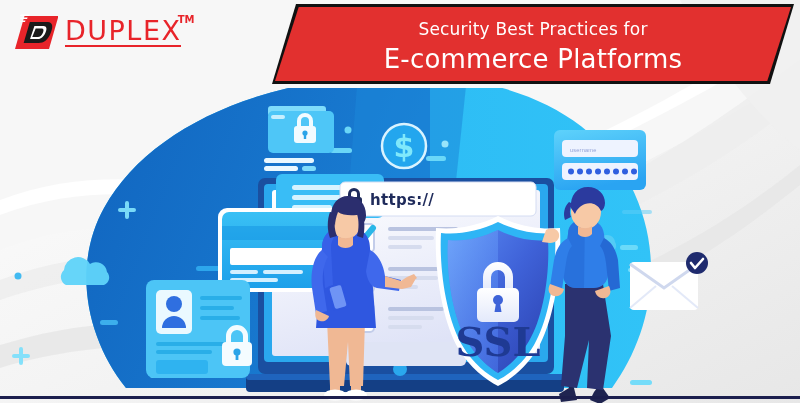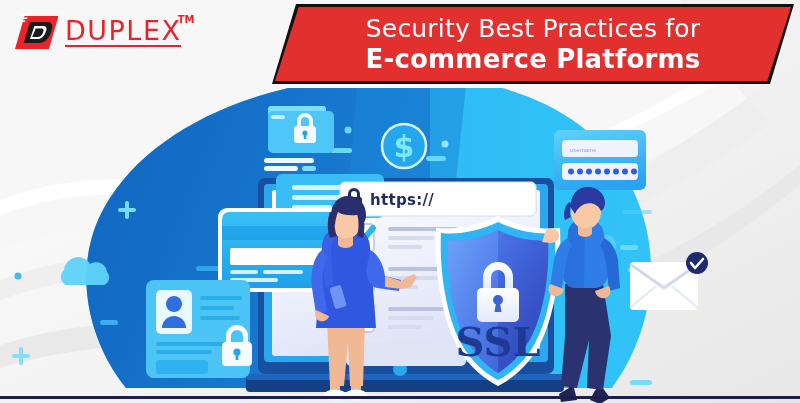--- a/index.html
+++ b/index.html
@@ -50,25 +50,25 @@
     position:absolute;left:3px;top:3px;width:516px;height:74px;background:#e2302f;
     clip-path:polygon(4.6% 0%, 100% 0%, 95.4% 100%, 0% 100%);
   }
   .banner-text{
     position:absolute;left:0;top:0;width:522px;height:80px;
     display:flex;flex-direction:column;justify-content:center;align-items:center;
     color:#ffffff;text-align:center;
   }
   .banner-l1{
     font-family:"DejaVu Sans", sans-serif;
-    font-size:25px;font-weight:400;line-height:30px;letter-spacing:0.2px;
+    font-size:17px;font-weight:400;line-height:30px;letter-spacing:0.2px;
   }
   .banner-l2{
     font-family:"DejaVu Sans", sans-serif;
-    font-size:26px;font-weight:700;line-height:31px;letter-spacing:0.2px;
+    font-size:26px;font-weight:400;line-height:31px;letter-spacing:0.2px;
   }
 
   
   .illus{position:absolute;left:0;top:88px;width:800px;height:315px;z-index:10;}
   .ground{
     position:absolute;left:0;bottom:4px;width:800px;height:3px;background:#1c1f4e;z-index:60;
   }
   .ssl-label{
     font-family:"DejaVu Serif", serif;
     font-weight:700;

